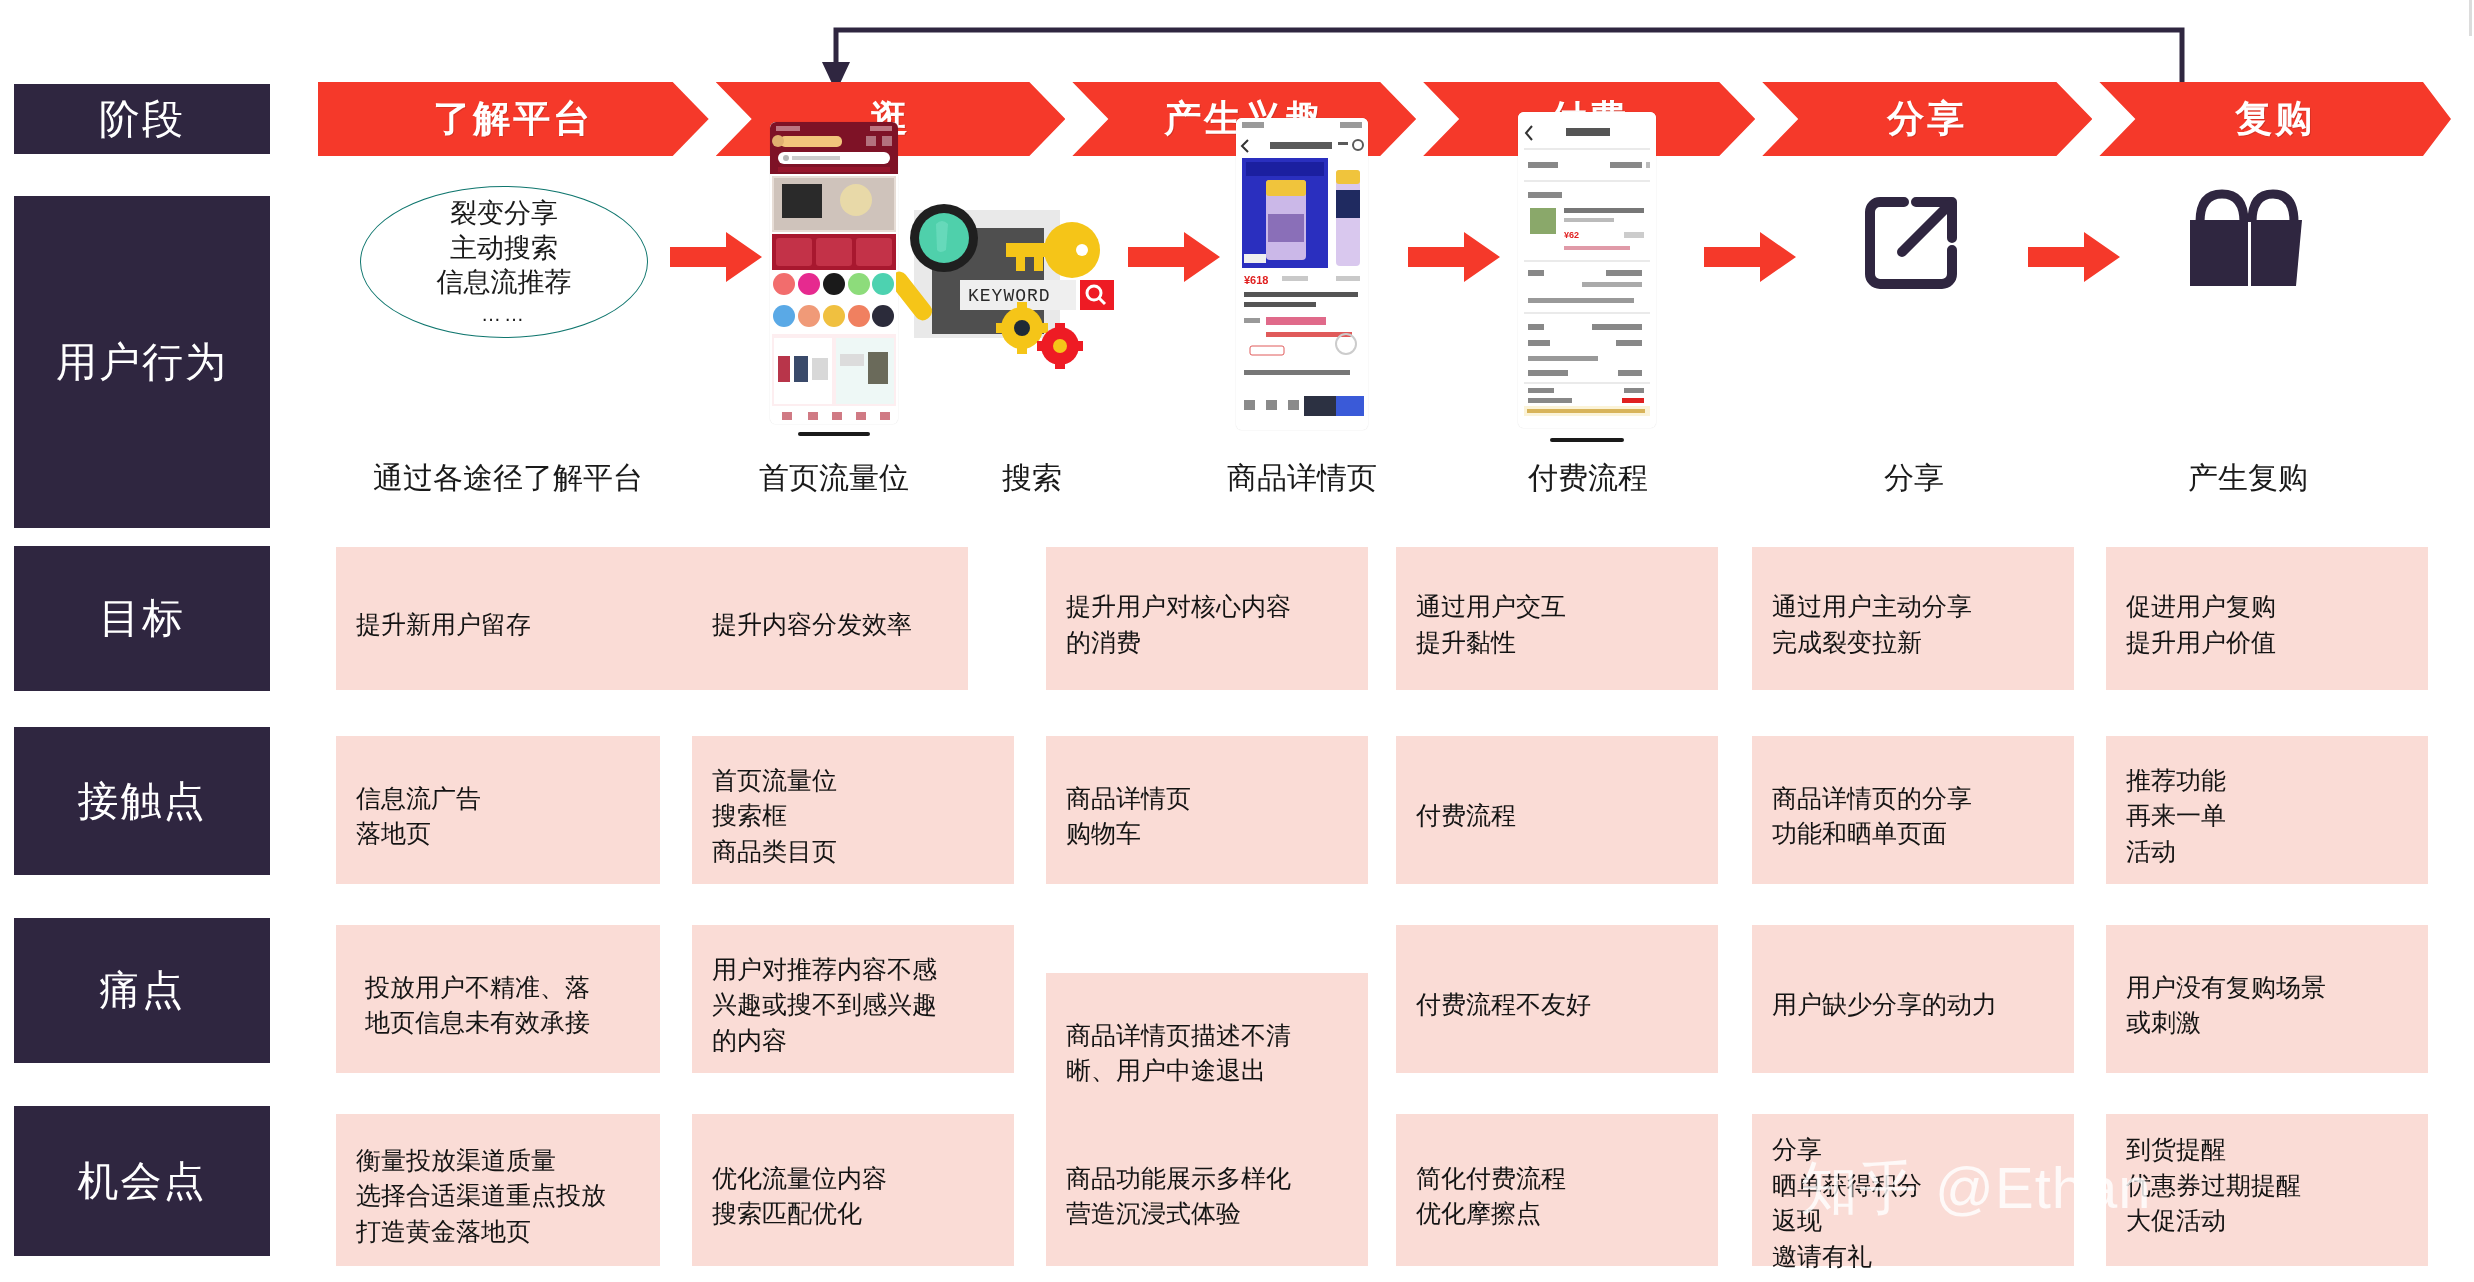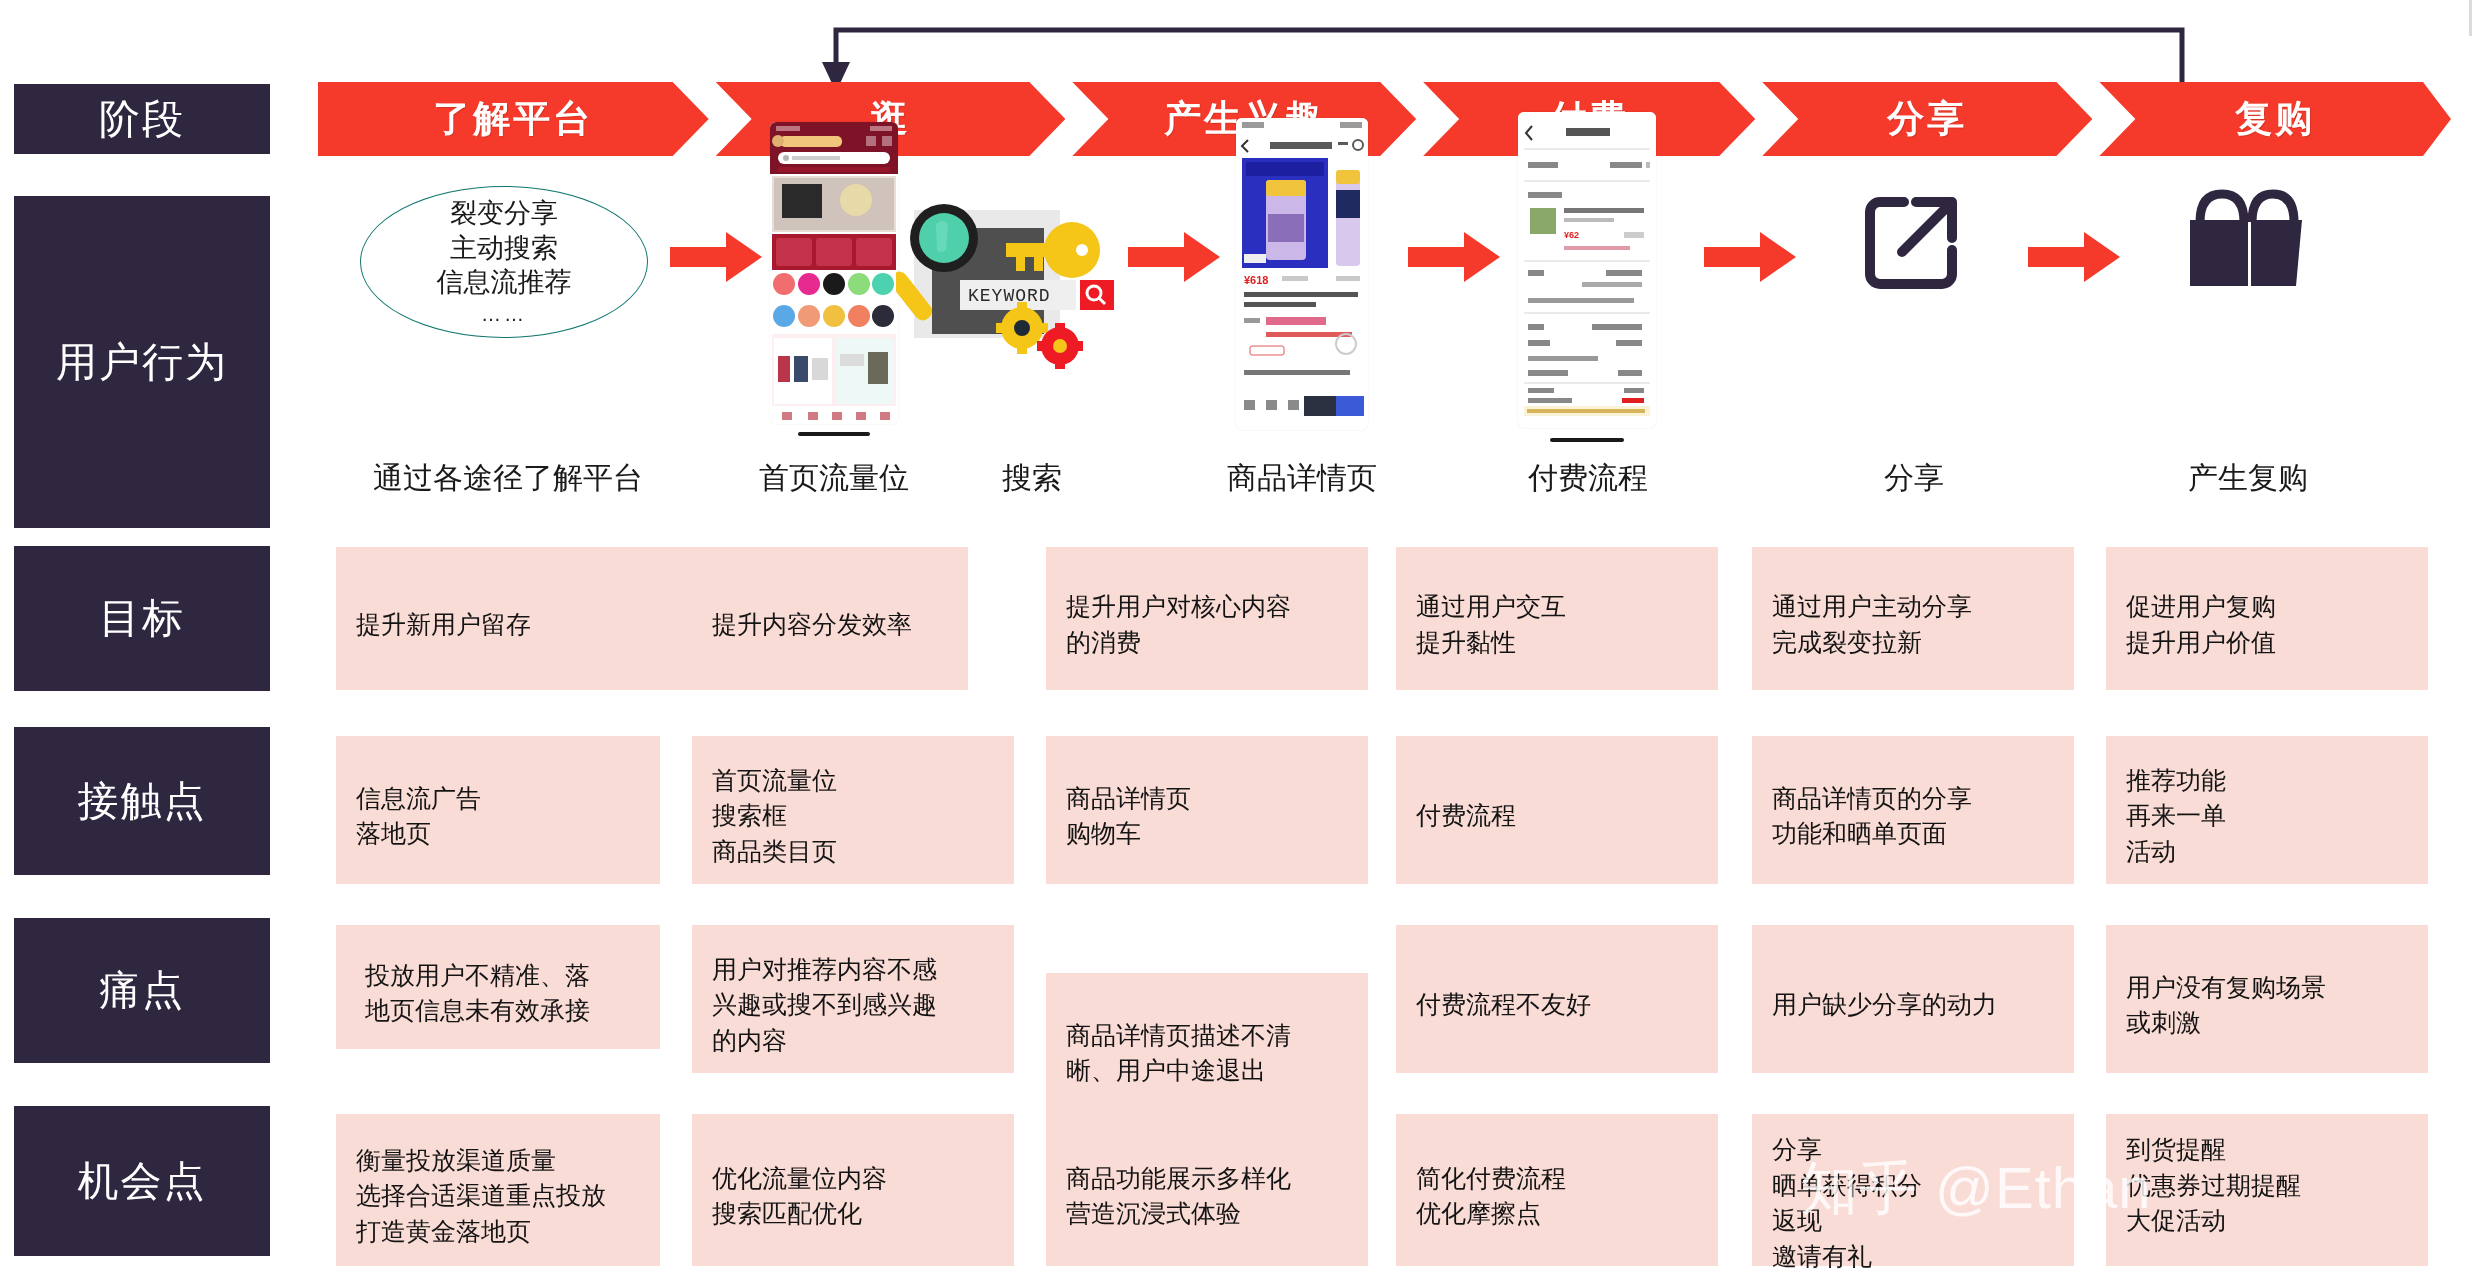--- a/index.html
+++ b/index.html
@@ -409,21 +409,21 @@
 商品类目页</div>
   <div class="cell" style="left:1046px; top:736px; width:322px; height:148px;">商品详情页
 购物车</div>
   <div class="cell" style="left:1396px; top:736px; width:322px; height:148px;">付费流程</div>
   <div class="cell" style="left:1752px; top:736px; width:322px; height:148px;">商品详情页的分享
 功能和晒单页面</div>
   <div class="cell" style="left:2106px; top:736px; width:322px; height:148px;">推荐功能
 再来一单
 活动</div>
 
-  <div class="cell" style="left:336px; top:925px; width:324px; height:124px;padding-left:29px;">投放用户不精准、落
+  <div class="cell" style="left:336px; top:925px; width:324px; height:148px;padding-left:29px;">投放用户不精准、落
 地页信息未有效承接</div>
   <div class="cell" style="left:692px; top:925px; width:322px; height:148px;">用户对推荐内容不感
 兴趣或搜不到感兴趣
 的内容</div>
   <div class="cell" style="left:1046px; top:925px; width:322px; height:148px;margin-top:48px;">商品详情页描述不清
 晰、用户中途退出</div>
   <div class="cell" style="left:1396px; top:925px; width:322px; height:148px;">付费流程不友好</div>
   <div class="cell" style="left:1752px; top:925px; width:322px; height:148px;">用户缺少分享的动力</div>
   <div class="cell" style="left:2106px; top:925px; width:322px; height:148px;">用户没有复购场景
 或刺激</div>

